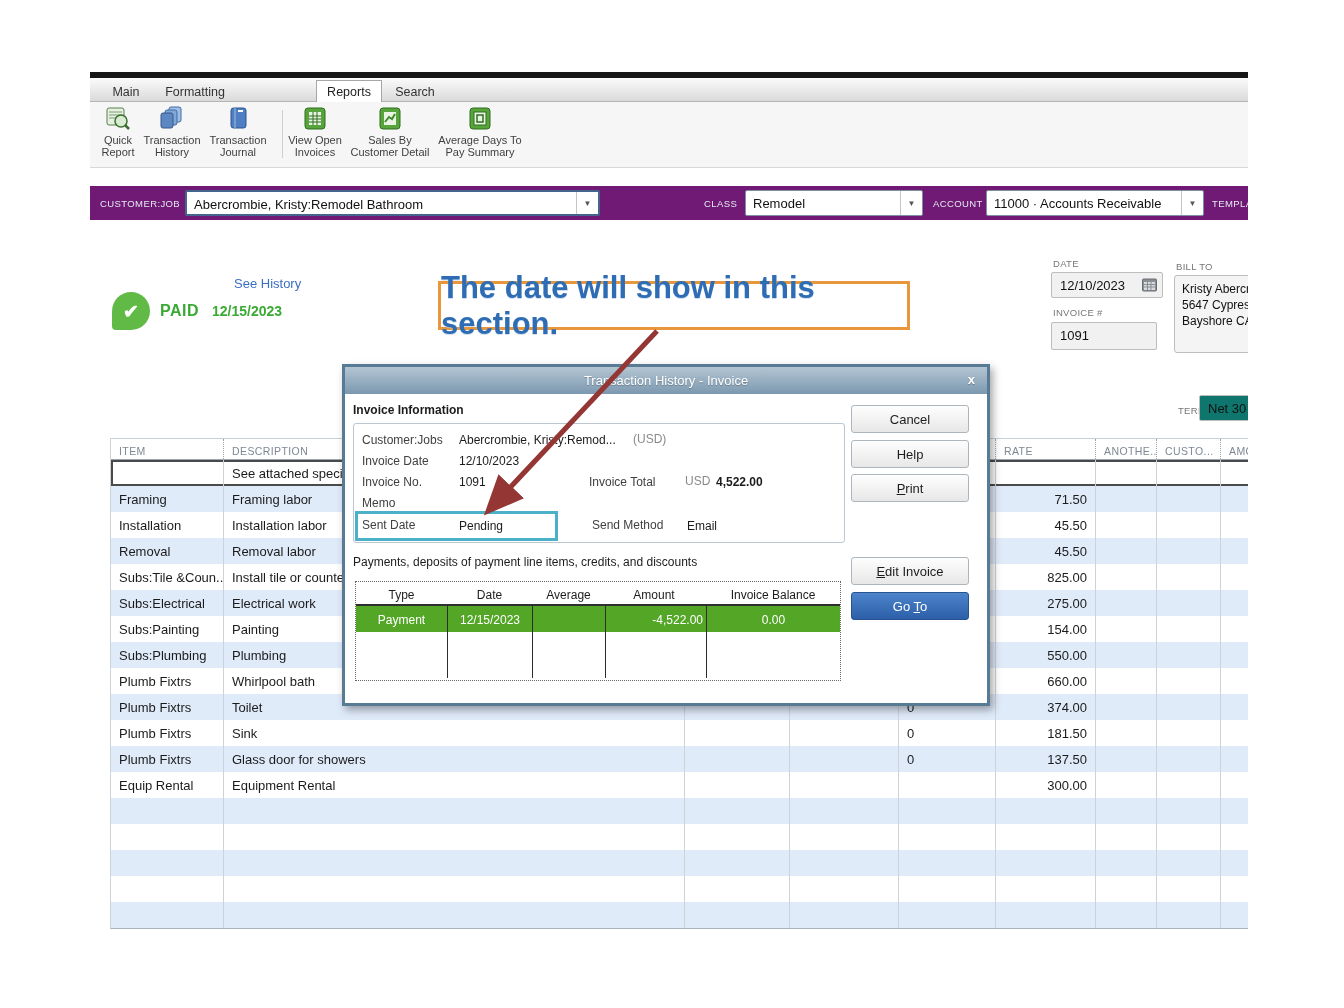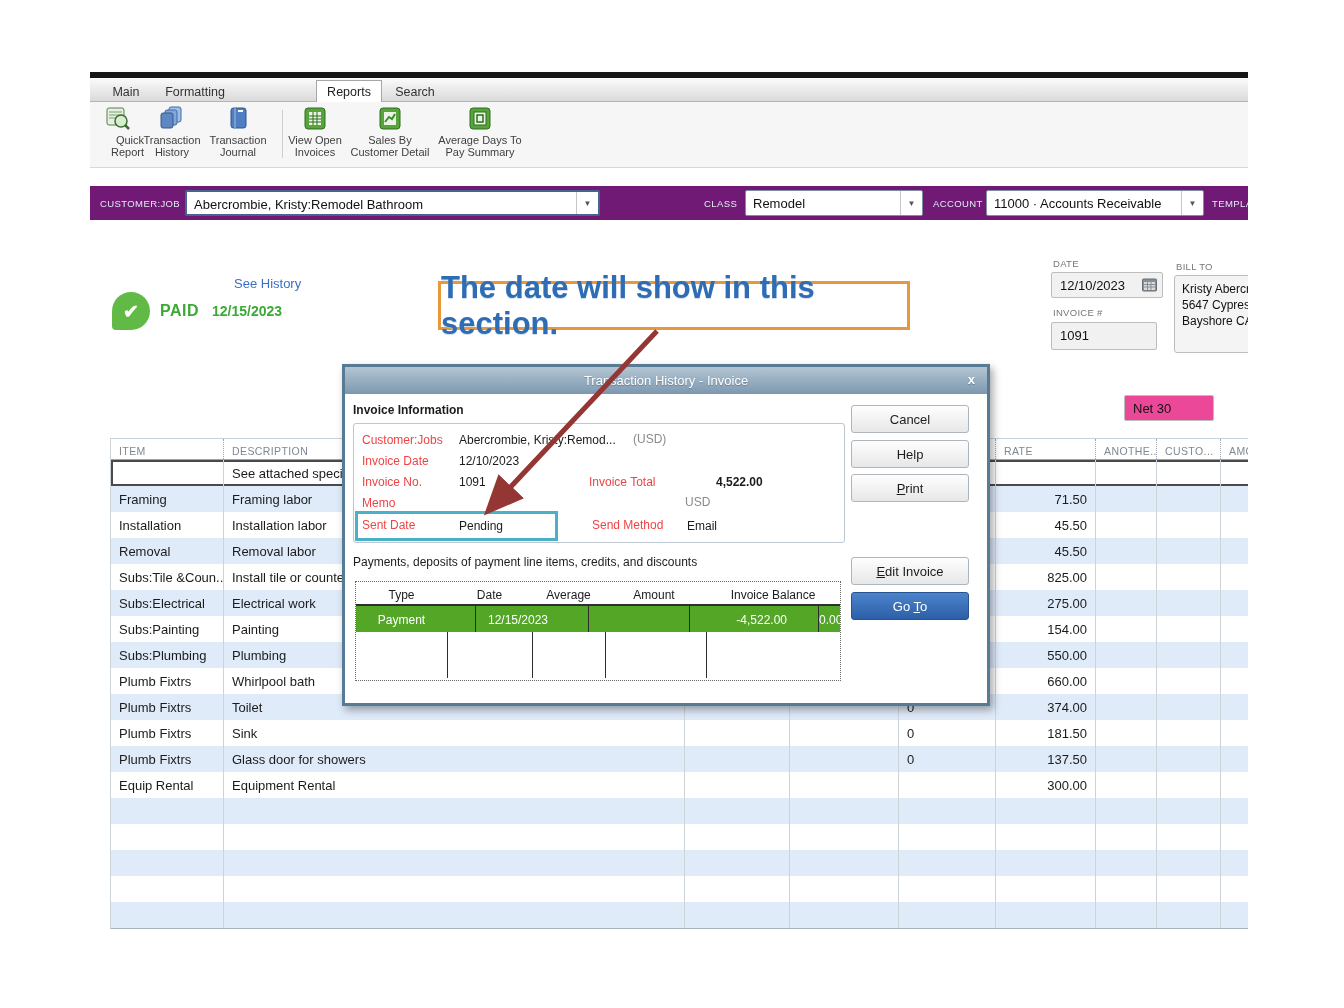--- a/index.html
+++ b/index.html
@@ -56,30 +56,30 @@
   .irow > div:first-child { border-left:none; }
   .c0 { width:112px; } .c1 { width:461px; } .c2 { width:105px; } .c3 { width:109px; }
   .c4 { width:97px; } .c5 { width:100px; text-align:right; } .c6 { width:61px; } .c7 { width:64px; } .c8 { flex:1; }
 
   
   .dialog { left:252px; top:292px; width:648px; height:342px; background:#fff; border:3px solid #587b95; box-shadow:3px 4px 8px rgba(0,0,0,.35); z-index:40; }
   .dlg-title { position:absolute; left:0; top:0; right:0; height:27px; background:linear-gradient(#b3c5d3,#7c98af); display:flex; align-items:center; justify-content:center; font-size:13px; color:#fff; text-shadow:0 1px 1px rgba(0,0,0,.25); }
   .dlg-x { position:absolute; right:12px; top:5px; color:#fff; font-size:13px; font-weight:bold; }
   .dlg-sec { position:absolute; left:8px; top:36px; font-size:12px; font-weight:bold; color:#1c1c1c; }
   .gbox { position:absolute; left:8px; top:56px; width:492px; height:120px; border:1px solid #bcc7d1; border-radius:3px; }
-  .grow { position:absolute; font-size:12px; color:#ef4444; white-space:nowrap; }
+  .grow { position:absolute; font-size:12px; color:#404040; white-space:nowrap; }
   .gval { font-size:12px; color:#1c1c1c; }
   .gmut { color:#8a8a8a; }
   .gbold { font-weight:bold; }
   .hl { position:absolute; left:10px; top:144px; width:203px; height:30px; border:3px solid #4cb1c8; z-index:5; }
   .pay-cap { position:absolute; left:8px; top:188px; font-size:12px; color:#1c1c1c; }
   .ptable { position:absolute; left:10px; top:214px; width:486px; height:100px; border:1px dotted #666; }
   .phead { display:flex; height:24px; border-bottom:2px solid #2f2f2f; }
   .phead > div { font-size:12px; color:#1c1c1c; text-align:center; padding-top:6px; }
-  .prow { display:flex; height:26px; background:#53a626;gap:28px; }
+  .prow { display:flex; height:26px; background:#53a626; }
   .prow > div { border-left:1px solid #2c2c2c; font-size:12px; color:#fff; text-align:center; padding-top:7px; white-space:nowrap; overflow:hidden; }
   .prow > div:first-child { border-left:none; }
   .pempty { display:flex; height:46px; }
   .pempty > div { border-left:1px solid #2c2c2c; }
   .pempty > div:first-child { border-left:none; }
   .p0 { width:91px; } .p1 { width:85px; } .p2 { width:73px; } .p3 { width:101px; text-align:right !important; padding-right:3px; } .p4 { flex:1; }
   .phead .p3 { text-align:center !important; }
   .dbtn { position:absolute; left:506px; width:118px; height:28px; border:1px solid #aeb6bd; border-radius:3px; background:linear-gradient(#fefefe,#e7e7e7); font-size:13px; color:#1d1d1d; display:flex; align-items:center; justify-content:center; }
   .dbtn.primary { background:linear-gradient(#4c84cb,#2c5fa8); border-color:#27538f; color:#fff; }
   .u { text-decoration:underline; }
@@ -95,21 +95,21 @@
   <div class="abs topbar"></div>
   <div class="abs tabbar">
     <div class="tab" style="left:14px;width:44px;">Main</div>
     <div class="tab" style="left:62px;width:86px;">Formatting</div>
     <div class="tab" style="left:150px;width:74px;margin-top:45px;">Send/Ship</div>
     <div class="tab active" style="left:226px;width:66px;">Reports</div>
     <div class="tab" style="left:294px;width:62px;">Search</div>
   </div>
 
   <div class="abs toolbar">
-    <div class="tbtn" style="left:2px;width:52px;text-align:right;">
+    <div class="tbtn" style="left:2px;width:52px;">
       <span class="ticon">
         <svg width="26" height="26" viewBox="0 0 26 26">
             <rect x="2" y="2" width="17" height="17" rx="2" fill="#e7efe2" stroke="#55824a"></rect>
             <line x1="4" y1="6" x2="17" y2="6" stroke="#7aa06e"></line>
             <line x1="4" y1="9" x2="17" y2="9" stroke="#7aa06e"></line>
             <line x1="4" y1="12" x2="12" y2="12" stroke="#7aa06e"></line>
             <circle cx="16" cy="15" r="6" fill="#d8ecd2" stroke="#3c6e33" stroke-width="1.5"></circle>
             <line x1="20" y1="19" x2="24" y2="23" stroke="#3c6e33" stroke-width="2.5"></line>
           </svg>
       </span>
@@ -220,21 +220,21 @@
   <div class="sfield" style="left:961px;top:250px;width:106px;height:28px;">
     <span>1091</span>
   </div>
   <span class="slab" style="left:1086px;top:189px;">BILL TO</span>
   <div class="billbox" style="left:1084px;top:203px;width:120px;height:78px;">
     <span style="display:block;">Kristy Abercro</span>
     <span style="display:block;">5647 Cypres</span>
     <span style="display:block;">Bayshore CA</span>
   </div>
   <span class="slab" style="left:1088px;top:309px;margin-top:24px;">TERMS</span>
-  <div class="sfield termsdd" style="left:1034px;top:323px;width:90px;height:26px;background:#ec4899;">
+  <div class="sfield termsdd" style="left:1109px;top:323px;width:90px;height:26px;background:#0f766e;">
     <span>Net 30</span>
   </div>
 
   <div class="abs callout">
     <span>The date will show in this section.</span>
   </div>
 
   <div class="abs itable">
     <div class="ihead">
       <div class="c0">ITEM</div>
@@ -457,21 +457,21 @@
 
     <div class="gbox">
       <span class="grow" style="left:8px;top:9px;">Customer:Jobs</span>
       <span class="grow gval" style="left:105px;top:9px;">Abercrombie, Kristy:Remod...</span>
       <span class="grow gmut" style="left:279px;top:8px;">(USD)</span>
       <span class="grow" style="left:8px;top:30px;">Invoice Date</span>
       <span class="grow gval" style="left:105px;top:30px;">12/10/2023</span>
       <span class="grow" style="left:8px;top:51px;">Invoice No.</span>
       <span class="grow gval" style="left:105px;top:51px;">1091</span>
       <span class="grow" style="left:235px;top:51px;">Invoice Total</span>
-      <span class="grow gmut" style="left:331px;top:50px;margin-top:21px;">USD</span>
+      <span class="grow gmut" style="left:331px;top:50px;">USD</span>
       <span class="grow gval gbold" style="left:362px;top:51px;">4,522.00</span>
       <span class="grow" style="left:8px;top:72px;">Memo</span>
       <span class="grow" style="left:8px;top:94px;">Sent Date</span>
       <span class="grow gval" style="left:105px;top:95px;">Pending</span>
       <span class="grow" style="left:238px;top:94px;">Send Method</span>
       <span class="grow gval" style="left:333px;top:95px;">Email</span>
     </div>
 
     <div class="hl"></div>
 

